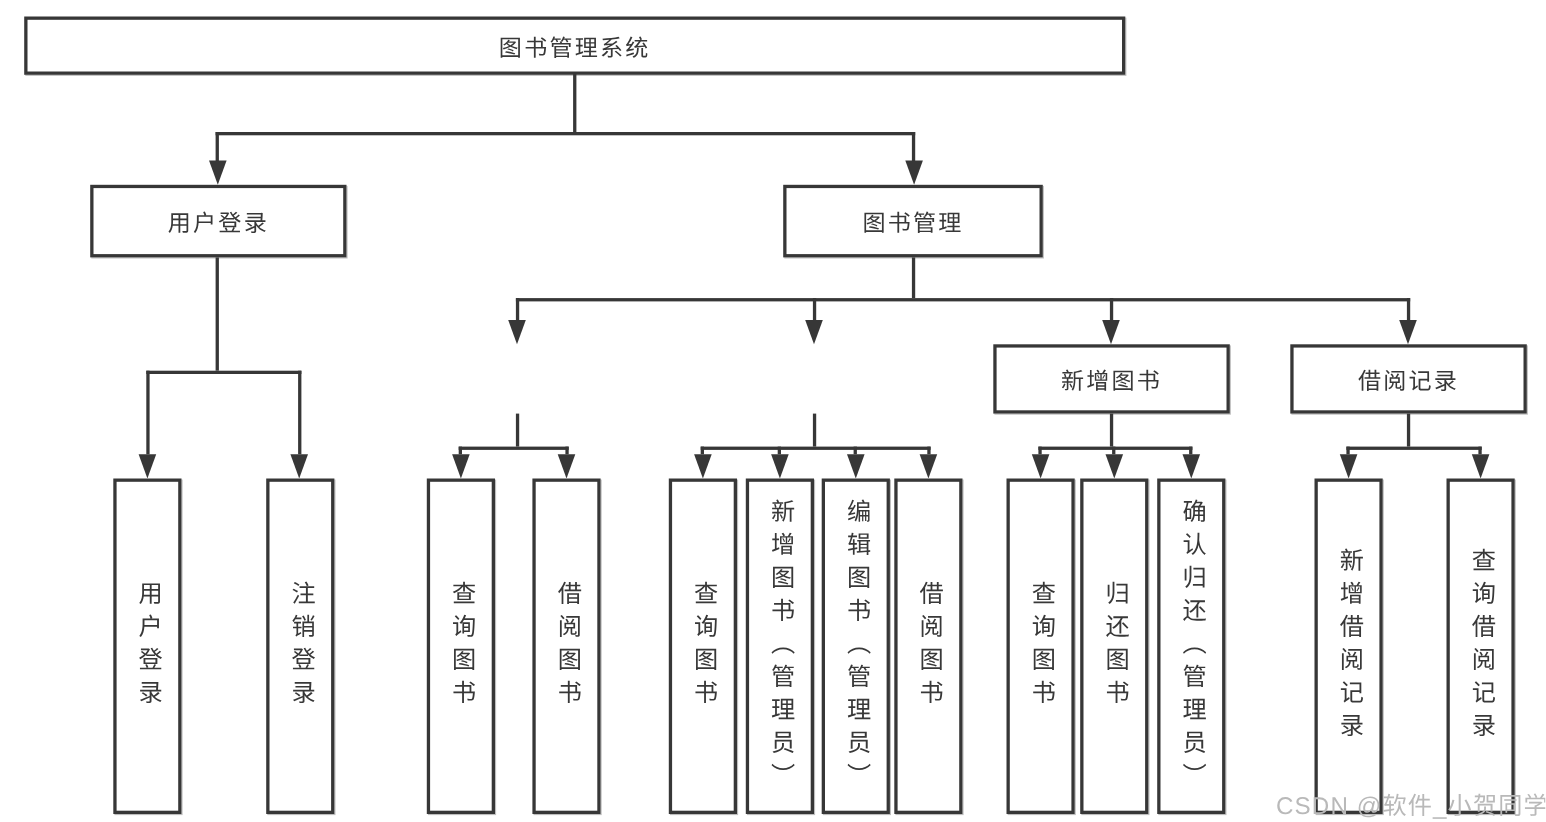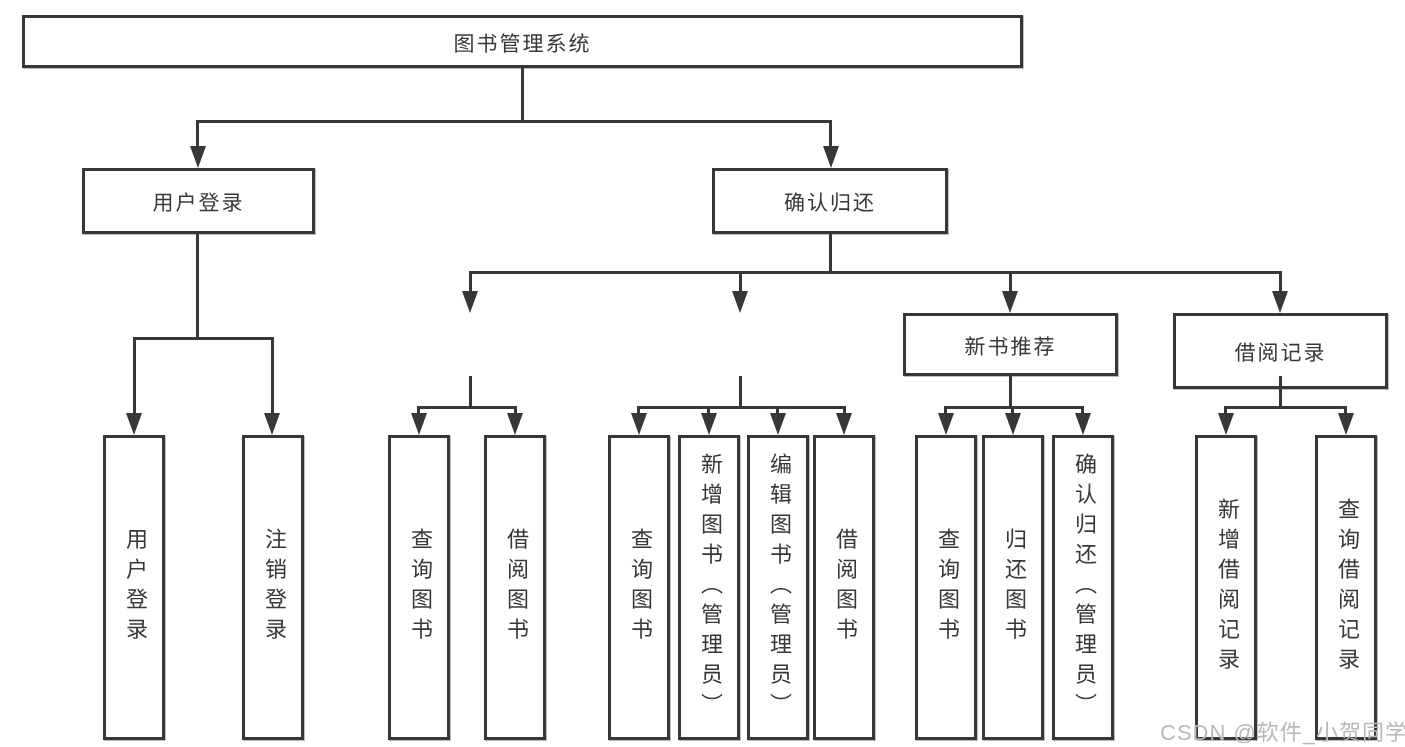--- a/index.html
+++ b/index.html
@@ -47,21 +47,21 @@
   <div class="line" style="left:196px;top:120px;width:636px;height:3px"></div>
   <div class="line" style="left:196px;top:120px;width:3px;height:27px"></div>
   <div class="arrow" style="left:190px;top:146px"></div>
   <div class="line" style="left:829px;top:120px;width:3px;height:27px"></div>
   <div class="arrow" style="left:823px;top:146px"></div>
 
   <div class="node hnode" style="left:82px;top:168px;width:233px;height:66px">
     <span>用户登录</span>
   </div>
   <div class="node hnode" style="left:712px;top:168px;width:236px;height:66px">
-    <span>确认归还</span>
+    <span>图书管理</span>
   </div>
 
   <div class="line" style="left:196px;top:234px;width:3px;height:103px"></div>
   <div class="line" style="left:133px;top:337px;width:141px;height:3px"></div>
   <div class="line" style="left:133px;top:337px;width:3px;height:76px"></div>
   <div class="arrow" style="left:126px;top:413px"></div>
   <div class="line" style="left:271px;top:337px;width:3px;height:76px"></div>
   <div class="arrow" style="left:264px;top:413px"></div>
 
   <div class="line" style="left:829px;top:234px;width:3px;height:37px"></div>
@@ -69,23 +69,23 @@
   <div class="line" style="left:469px;top:271px;width:3px;height:21px"></div>
   <div class="arrow" style="left:462px;top:291px"></div>
   <div class="line" style="left:739px;top:271px;width:3px;height:21px"></div>
   <div class="arrow" style="left:732px;top:291px"></div>
   <div class="line" style="left:1009px;top:271px;width:3px;height:21px"></div>
   <div class="arrow" style="left:1002px;top:291px"></div>
   <div class="line" style="left:1279px;top:271px;width:3px;height:21px"></div>
   <div class="arrow" style="left:1272px;top:291px"></div>
 
   <div class="node hnode" style="left:903px;top:313px;width:215px;height:63px">
-    <span>新书推荐</span>
+    <span>新增图书</span>
   </div>
-  <div class="node hnode" style="left:1173px;top:313px;width:215px;height:76px">
+  <div class="node hnode" style="left:1173px;top:313px;width:215px;height:63px">
     <span>借阅记录</span>
   </div>
 
   <div class="line" style="left:469px;top:376px;width:3px;height:30px"></div>
   <div class="line" style="left:417px;top:406px;width:100px;height:3px"></div>
   <div class="line" style="left:417px;top:406px;width:3px;height:7px"></div>
   <div class="arrow" style="left:411px;top:413px"></div>
   <div class="line" style="left:514px;top:406px;width:3px;height:7px"></div>
   <div class="arrow" style="left:507px;top:413px"></div>
 

